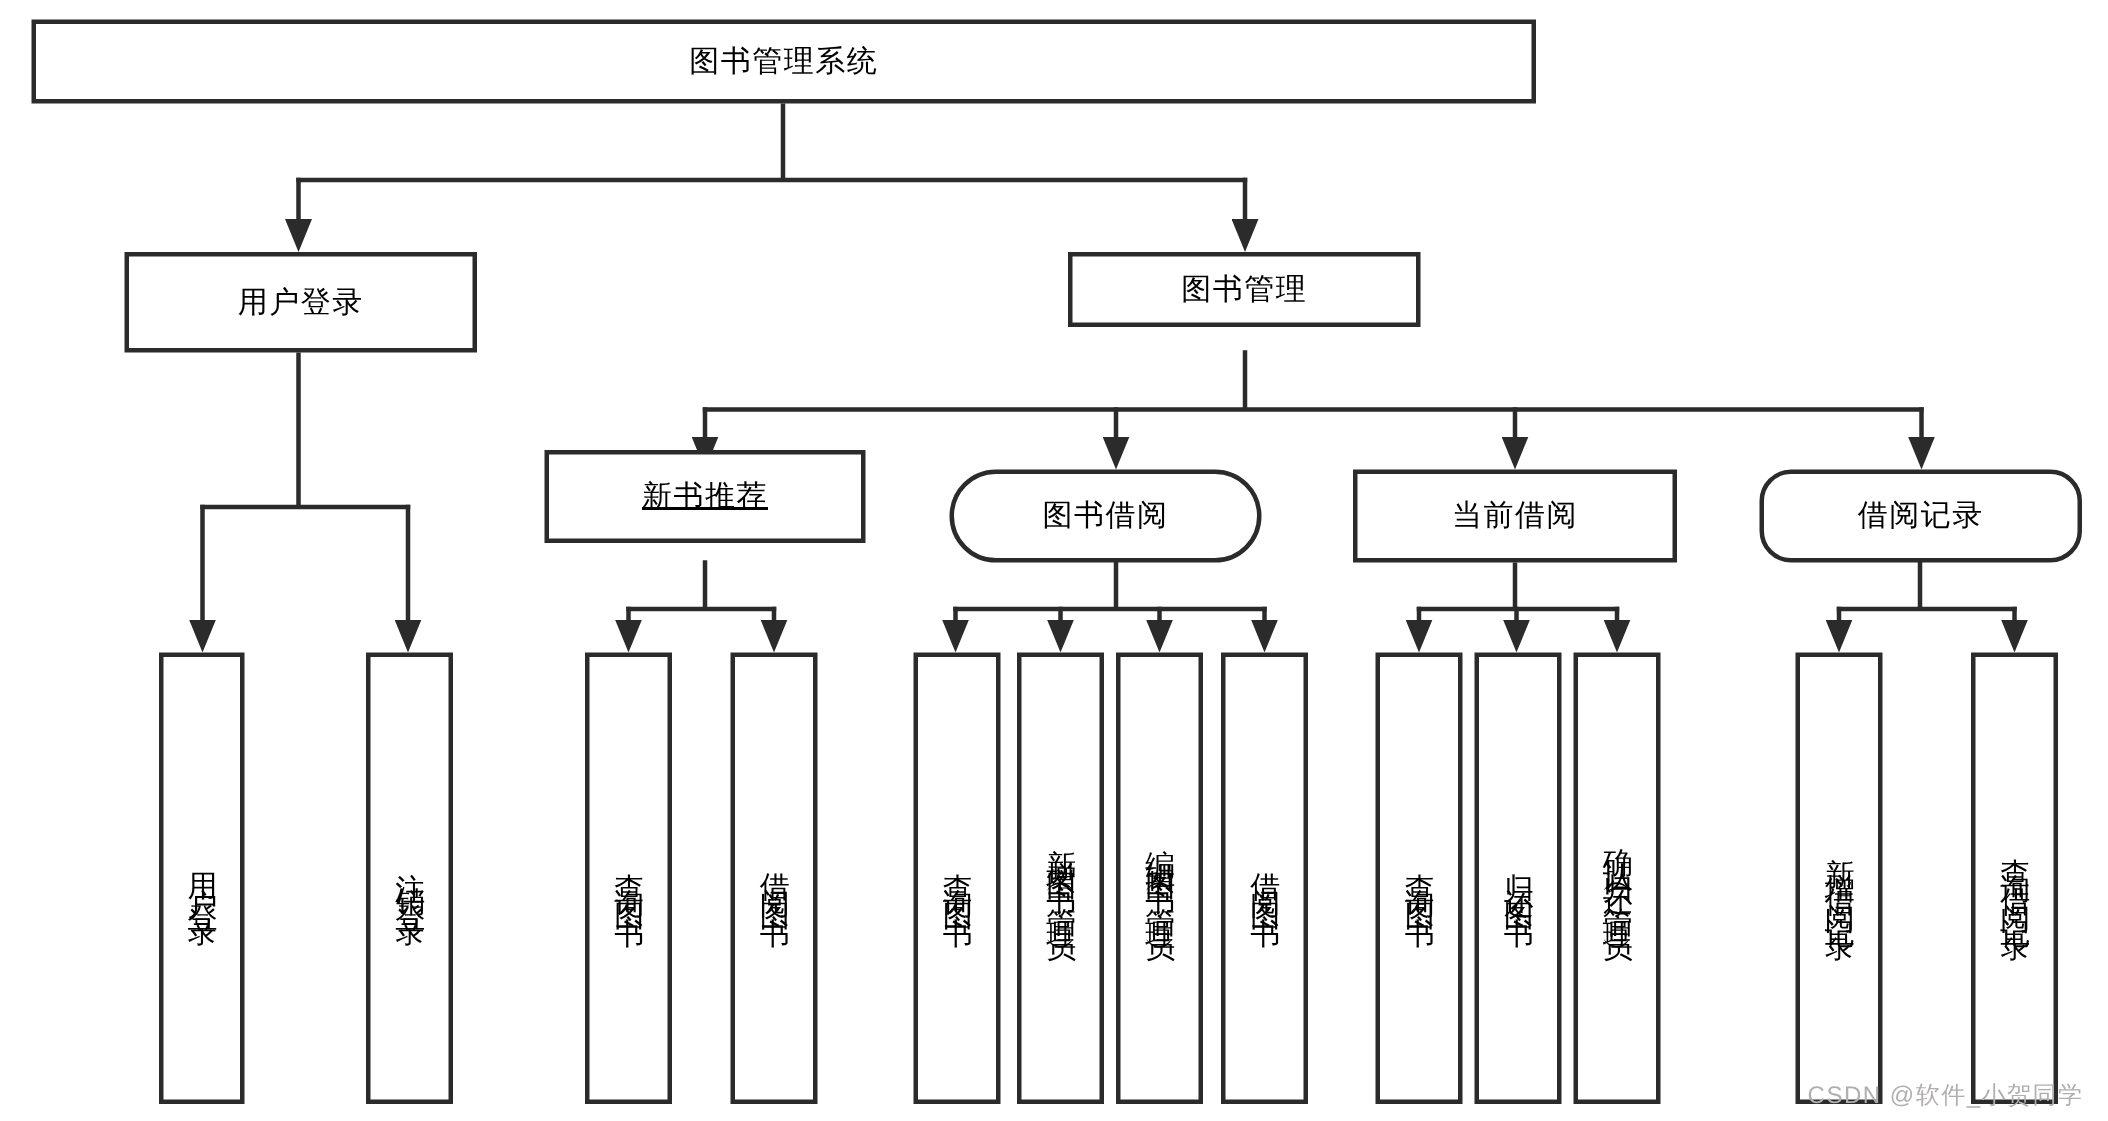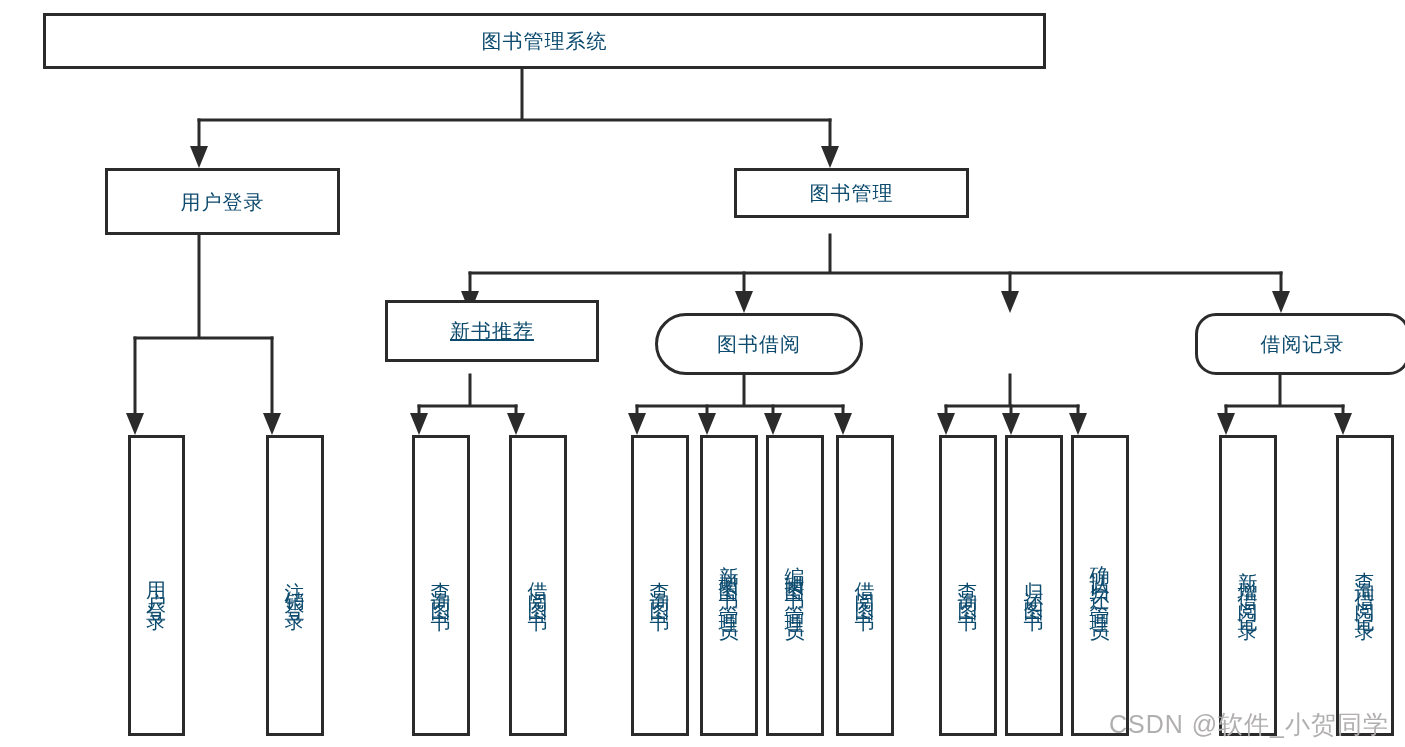--- a/index.html
+++ b/index.html
@@ -23,44 +23,43 @@
     pointer-events: none;
   }
   .node {
     position: absolute;
     box-sizing: border-box;
     background: #ffffff;
     border: 3px solid #2b2b2b;
     display: flex;
     align-items: center;
     justify-content: center;
-    color: #0c4a6e;
+    color: #000000;
     font-size: 20px;
     line-height: 1;
     text-align: right;
     white-space: nowrap;
-    margin-left: 22px;
   }
   .node.h {
     letter-spacing: 1px;
   }
   .node.v {
     writing-mode: vertical-rl;
     text-orientation: mixed;
     letter-spacing: 10px;
     font-size: 20px;
   }
   .node.v.long {
     letter-spacing: 8px;
   }
   .watermark {
     position: absolute;
     right: 16px;
     bottom: 6px;
-    font-size: 25px;
+    font-size: 16px;
     color: #b1aeae;
     letter-spacing: 1px;
   }
 </style>
 </head>
 <body>
 
 <div class="canvas">
 
   <svg class="connectors" width="1405" height="747" viewBox="0 0 1405 747">
@@ -123,20 +122,21 @@
   <div class="node h" style="left:21px; top:13px; width:1003px; height:56px;">图书管理系统</div>
 
   <div class="node h" style="left:83px; top:168px; width:235px; height:67px;">用户登录</div>
   <div class="node h" style="left:712px; top:168px; width:235px; height:50px;">图书管理</div>
 
   <div class="node v" style="left:106px; top:435px; width:57px; height:301px;">用户登录</div>
   <div class="node v" style="left:244px; top:435px; width:58px; height:301px;">注销登录</div>
 
   <div class="node h" style="left:363px; top:300px; width:214px; height:62px;text-decoration:underline;">新书推荐</div>
   <div class="node h" style="left:633px; top:313px; width:208px; height:62px;border-radius:31px;">图书借阅</div>
+  <div class="node h" style="left:902px; top:313px; width:216px; height:62px;">当前借阅</div>
   <div class="node h" style="left:1173px; top:313px; width:215px; height:62px;border-radius:21px;">借阅记录</div>
 
   <div class="node v" style="left:390px; top:435px; width:58px; height:301px;">查询图书</div>
   <div class="node v" style="left:487px; top:435px; width:58px; height:301px;">借阅图书</div>
 
   <div class="node v" style="left:609px; top:435px; width:58px; height:301px;">查询图书</div>
   <div class="node v long" style="left:678px; top:435px; width:58px; height:301px;">新增图书（管理员）</div>
   <div class="node v long" style="left:744px; top:435px; width:58px; height:301px;">编辑图书（管理员）</div>
   <div class="node v" style="left:814px; top:435px; width:58px; height:301px;">借阅图书</div>
 

